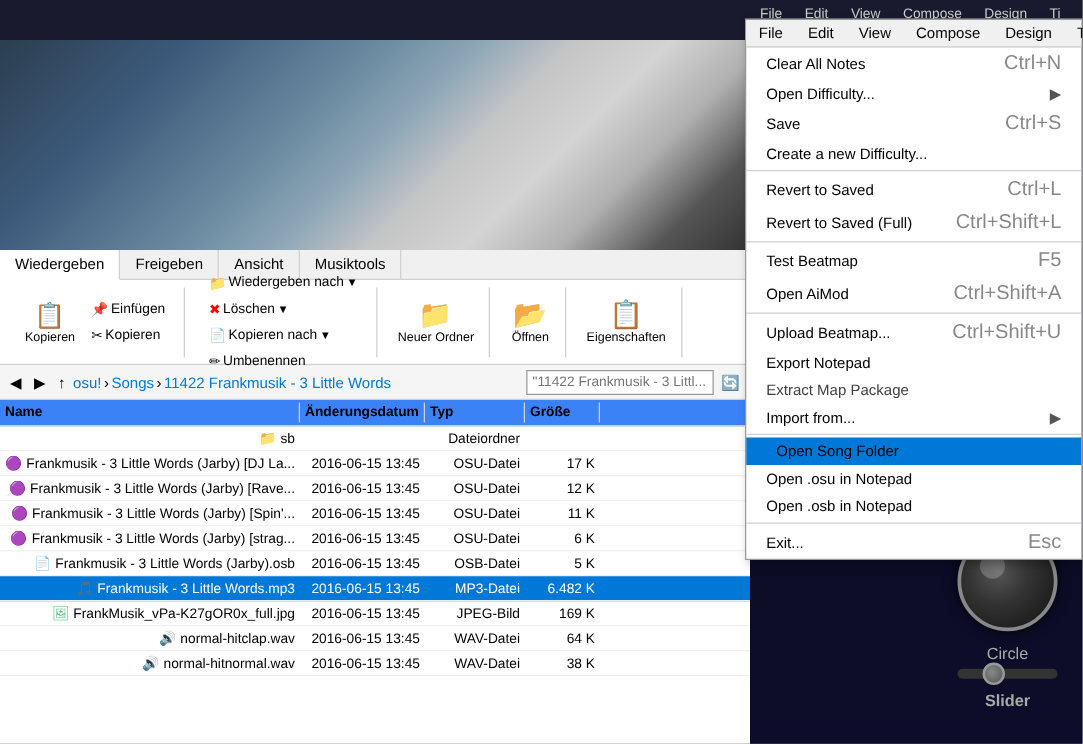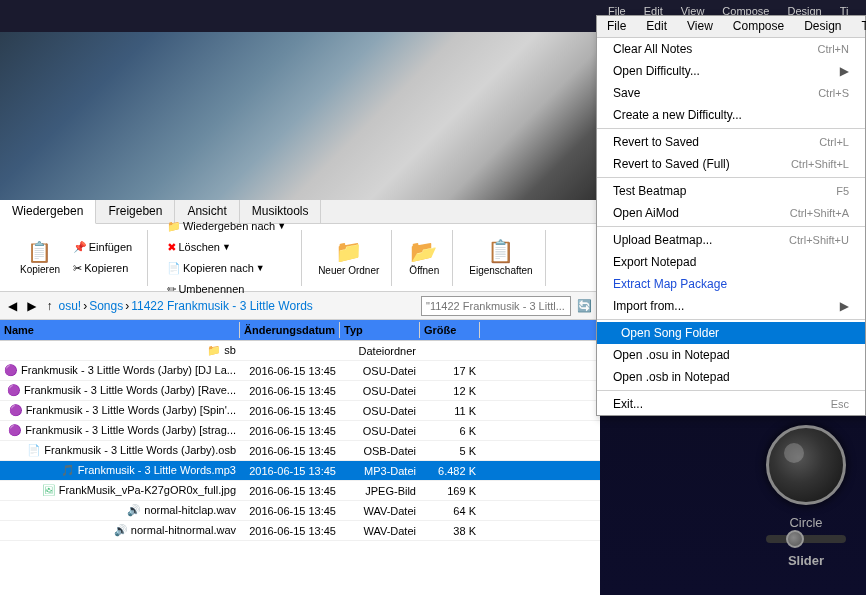--- a/index.html
+++ b/index.html
@@ -142,25 +142,25 @@
       display: flex; background: #f0f0f0; border-bottom: 1px solid #ccc; height: 22px;
     }
     .menu-bar-item {
       padding: 3px 10px; cursor: pointer; font-size: 12px;
     }
 
     .menu-item {
       display: flex; align-items: center; justify-content: space-between;
       padding: 4px 16px 4px 16px; cursor: pointer; min-height: 22px;
     }
-    .menu-item.highlighted { background: #0078d7; color: #ffffff; padding-left: 24px; }
-    .menu-item.disabled { color: #1d4ed8; cursor: default; }
+    .menu-item.highlighted { background: #0078d7; color: #000000; padding-left: 24px; }
+    .menu-item.disabled { color: #404040; cursor: default; }
 
     .menu-item-label { flex: 1; }
-    .menu-item-shortcut { color: #888; font-size: 11px; margin-left: 20px; }
+    .menu-item-shortcut { color: #888; font-size: 16px; margin-left: 20px; }
     .menu-item-arrow { color: #555; }
 
     .menu-separator {
       height: 1px; background: #d0d0d0; margin: 2px 0;
     }
   </style>
 </head>
 <body>
 
 <div class="osu-bg">

